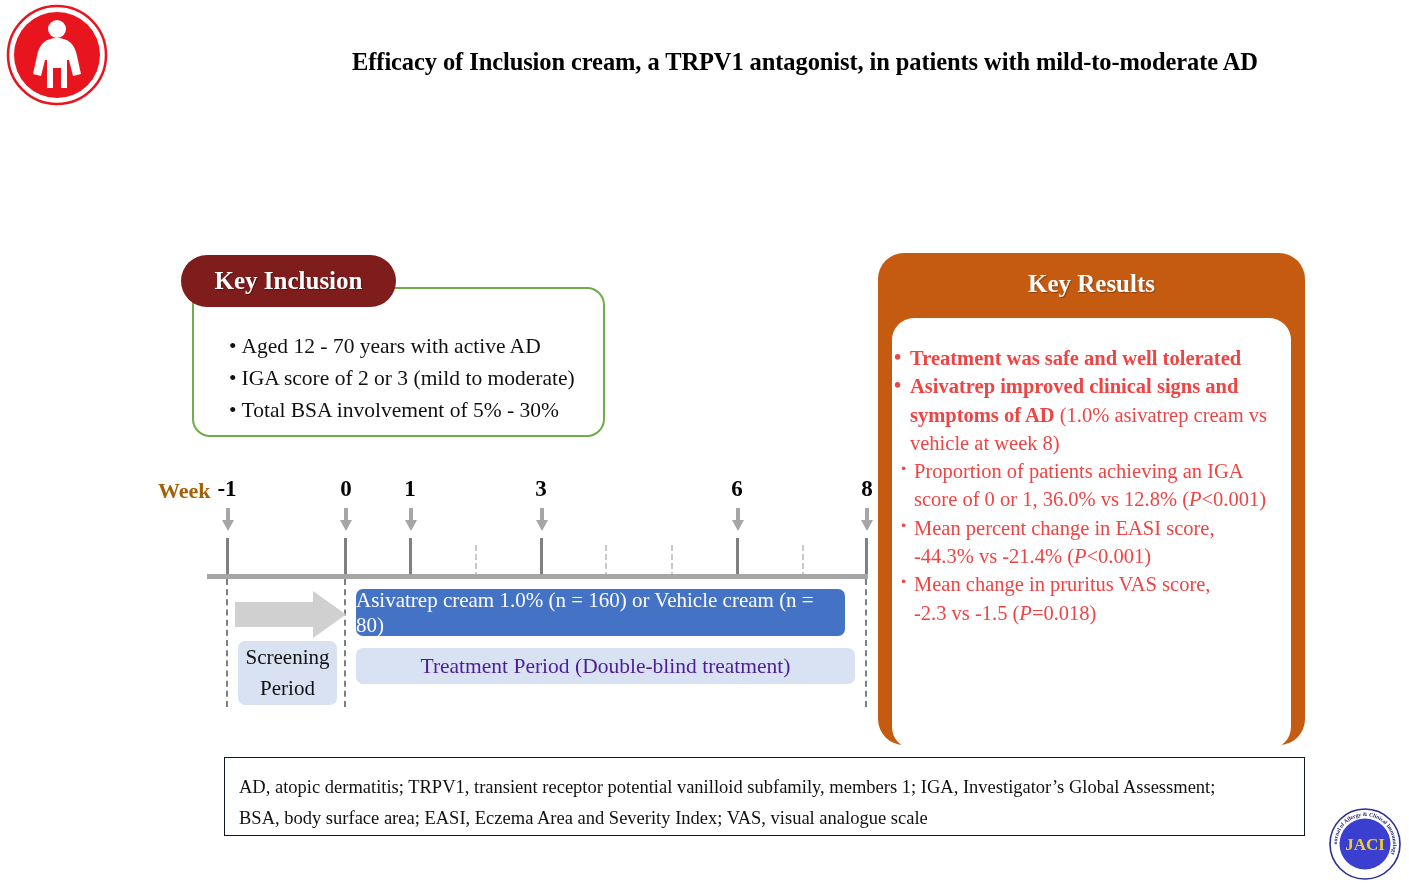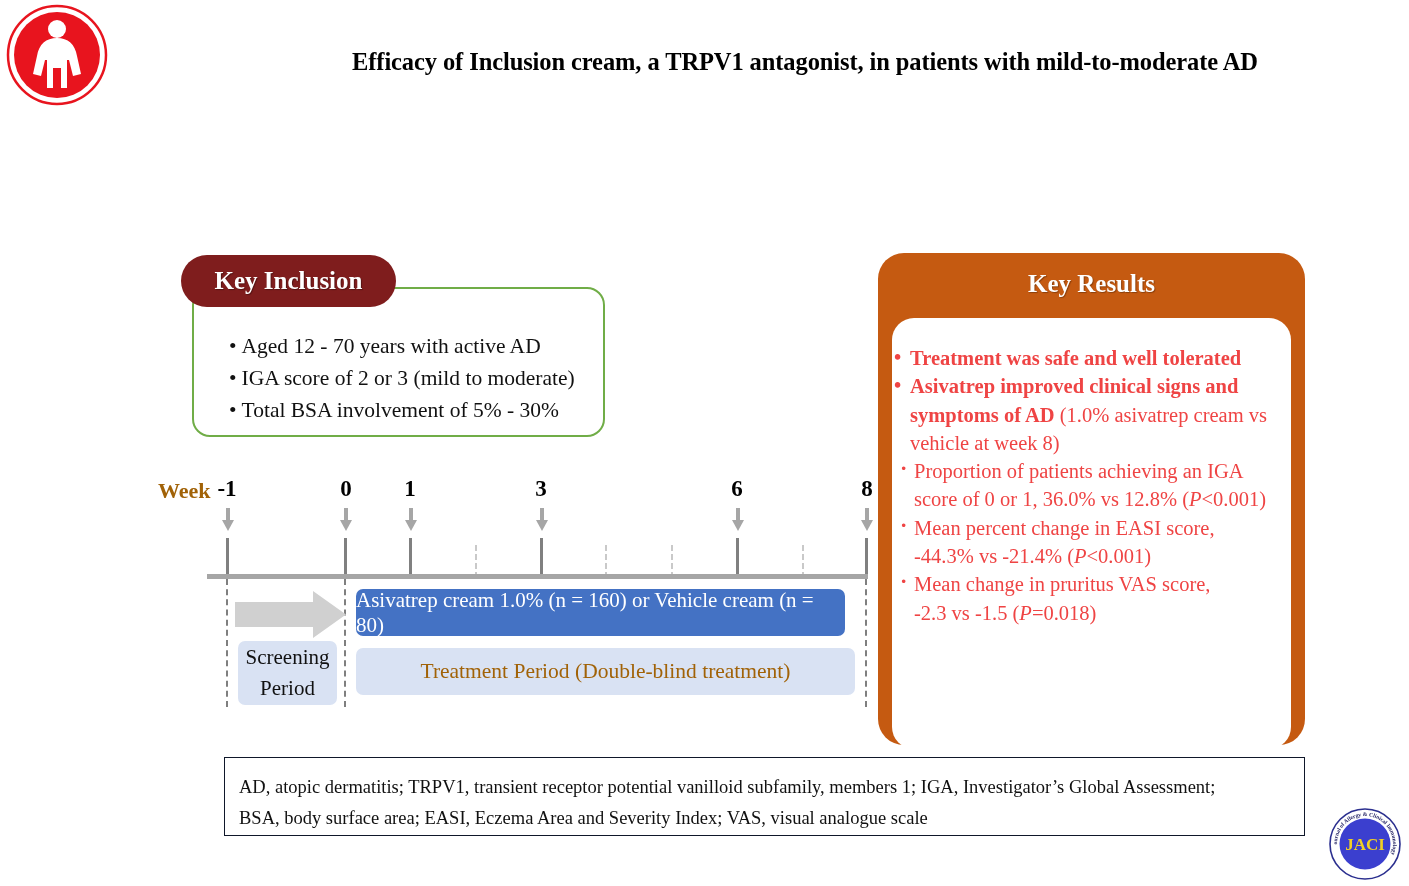--- a/index.html
+++ b/index.html
@@ -97,24 +97,24 @@
     display:flex;align-items:center;justify-content:center;
     color:#fff;font-size:21px;
   }
   #bar-screening{
     left:238px;top:641px;width:99px;height:64px;
     background:#D9E2F3;border-radius:7px;
     display:flex;flex-direction:column;align-items:center;justify-content:center;
     color:#111;font-size:21px;line-height:31px;
   }
   #bar-treatment{
-    left:356px;top:648px;width:499px;height:47px;
+    left:356px;top:648px;width:499px;height:36px;
     background:#D9E2F3;border-radius:7px;
     display:flex;align-items:center;justify-content:center;
-    color:#a16207;font-size:21.5px;
+    color:#4c1d95;font-size:21.5px;
   }
 
   
   #footnote{
     left:224px;top:757px;width:1081px;height:79px;
     border:1px solid #0f172a;background:#fff;box-sizing:border-box;
     padding:14px 14px 0 14px;
     font-size:18.5px;line-height:31px;color:#111;
   }
 

